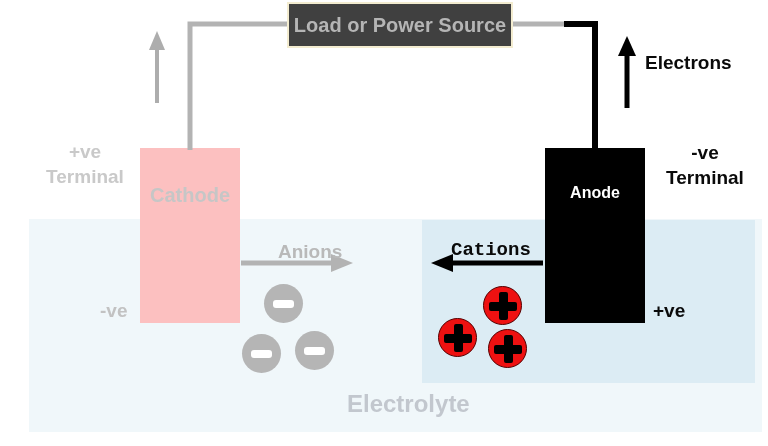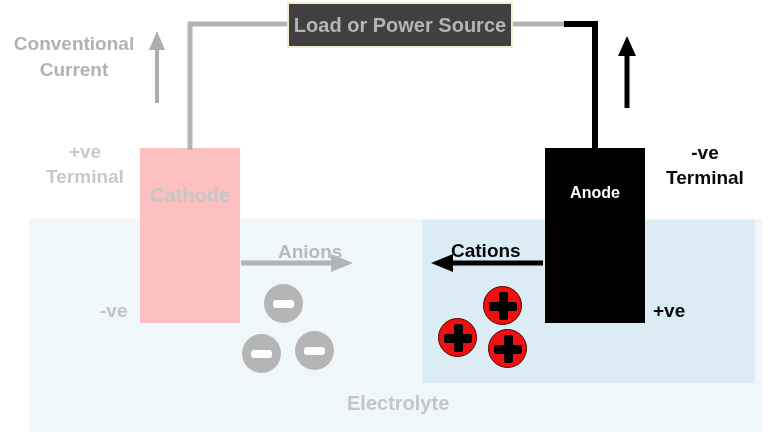--- a/index.html
+++ b/index.html
@@ -25,22 +25,22 @@
   .electrode-label{display:block;padding-top:36px;}
   
   .lbl{font-size:19px;line-height:25px;white-space:nowrap;}
   #conventional-current{left:4px;top:31px;width:140px;text-align:center;color:#b2b2b2;line-height:26px;}
   #plus-terminal{left:30px;top:139px;width:110px;text-align:center;color:#c9c9c9;}
   #minus-terminal{left:655px;top:140px;width:100px;text-align:center;color:#0a0a0a;}
   #electrons-label{left:645px;top:50px;color:#0a0a0a;}
   #cathode-polarity{left:100px;top:298px;color:#c2c2c2;}
   #anode-polarity{left:653px;top:298px;color:#0a0a0a;}
   #anions-label{left:262px;top:239px;color:#b9b9b9;margin-left:16px;}
-  #cations-label{left:451px;top:238px;color:#0a0a0a;}
-  #electrolyte-label{left:347px;top:391px;color:#c2c7ce;font-size:20px;}
+  #cations-label{left:451px;top:238px;color:#0a0a0a;font-family:Liberation Mono, monospace;}
+  #electrolyte-label{left:347px;top:391px;color:#c2c7ce;font-size:24px;}
   
   .ion{width:39px;height:39px;border-radius:50%;display:flex;align-items:center;justify-content:center;}
   .anion{background:#b5b5b5;}
   .cation{background:#ee1111;border:1px solid #550000;box-sizing:border-box;}
   .minus-bar{width:21px;height:8px;background:#fff;border-radius:3px;}
   .plus-shape{position:relative;width:28px;height:28px;}
   .plus-shape::before{content:"";position:absolute;left:0;top:10px;width:28px;height:9px;background:#000;border-radius:2px;}
   .plus-shape::after{content:"";position:absolute;left:10px;top:0;width:9px;height:28px;background:#000;border-radius:2px;}
   #anion-1{left:264px;top:284px;}
   #anion-2{left:242px;top:334px;}
@@ -88,25 +88,22 @@
     <g>
       <line x1="543" y1="263" x2="452" y2="263" stroke="#000" stroke-width="5"></line>
       <polygon points="431,263 453,254 453,272" fill="#000"></polygon>
     </g>
   </svg>
 
   <div class="abs" id="load-box">
     <span>Load or Power Source</span>
   </div>
 
-  <div class="abs lbl" id="conventional-current">
-    <div>Conventional</div>
-    <div>Current</div>
-  </div>
 
+  <div class="abs lbl" id="electrons-label">Electrons</div>
 
   <div class="abs lbl" id="plus-terminal">
     <div>+ve</div>
     <div>Terminal</div>
   </div>
 
   <div class="abs lbl" id="minus-terminal">
     <div>-ve</div>
     <div>Terminal</div>
   </div>

